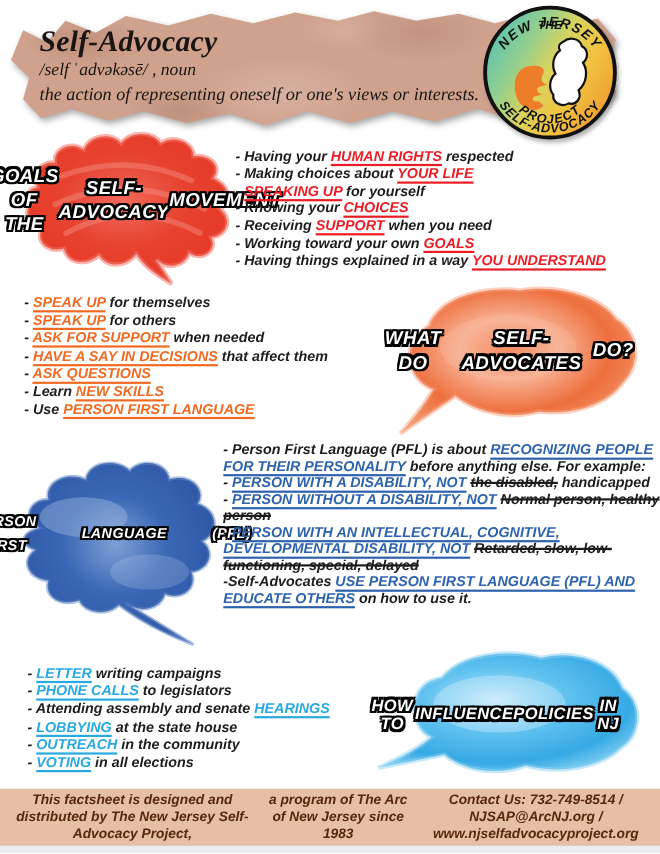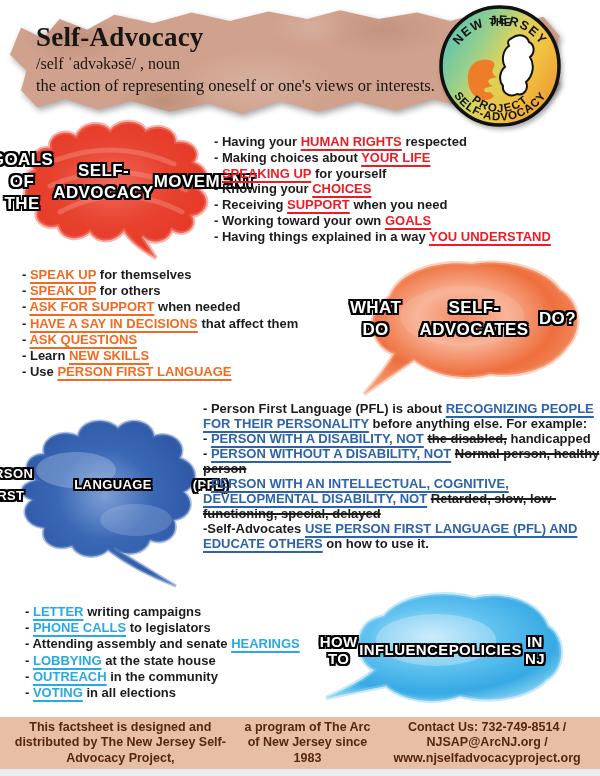--- a/index.html
+++ b/index.html
@@ -1,17 +1,17 @@
 <!DOCTYPE html>
 <html><head>
 <meta charset="utf-8">
 <style>
   html,body{margin:0;padding:0;background:#fff;}
   #page{position:relative;width:600px;height:776px;background:#ffffff;overflow:hidden;
-        font-family:"Liberation Sans",sans-serif;}
+        font-family:"Liberation Sans",sans-serif;font-style:italic;}
   
   .paper-wrap{position:absolute;left:10px;top:6px;width:550px;height:108px;
               filter:drop-shadow(2px 3px 3px rgba(0,0,0,.35));}
   .paper{width:100%;height:100%;
     background-color:#d0a28e;
     background-image:
       radial-gradient(ellipse 90px 40px at 12% 30%, rgba(150,95,75,.28), transparent 60%),
       radial-gradient(ellipse 130px 55px at 45% 72%, rgba(255,255,255,.16), transparent 60%),
       radial-gradient(ellipse 110px 45px at 68% 22%, rgba(150,95,75,.22), transparent 60%),
       radial-gradient(ellipse 95px 42px at 92% 58%, rgba(140,85,65,.25), transparent 60%),
@@ -38,21 +38,21 @@
     text-shadow:-2px -2px 0 #000,0 -2px 0 #000,2px -2px 0 #000,-2px 0 0 #000,2px 0 0 #000,
       -2px 2px 0 #000,0 2px 0 #000,2px 2px 0 #000,-1px -1px 0 #000,1px -1px 0 #000,
       -1px 1px 0 #000,1px 1px 0 #000;}
   .bubble-label span{display:block;}
   #bubble-goals{left:16px;top:118px;width:200px;height:142px;}
   #bubble-goals .bubble-label{font-size:17px;line-height:22px;padding:0 0 14px 14px;}
   #bubble-advocates{left:342px;top:254px;width:252px;height:146px;}
   #bubble-advocates .bubble-label{font-size:17px;line-height:22px;padding:0 18px 16px 0;}
   #bubble-pfl{left:6px;top:410px;width:200px;height:180px;}
   #bubble-pfl .bubble-label{font-size:13px;line-height:22px;padding:0 8px 30px 0;gap:41px;}
-  #bubble-influence{left:318px;top:586px;width:256px;height:132px;}
+  #bubble-influence{left:336px;top:586px;width:256px;height:132px;}
   #bubble-influence .bubble-label{font-size:15px;line-height:17.5px;padding:0 26px 4px 0;}
   
   .list{position:absolute;font-weight:700;color:#1c1c1c;font-size:13px;}
   .li{white-space:normal;}
   .hl{color:var(--hl);text-decoration:underline;text-decoration-thickness:1.5px;
       text-underline-offset:2.5px;}
   .st{text-decoration:line-through;text-decoration-thickness:1.5px;}
   #list-goals{left:214px;top:134px;width:385px;line-height:15.8px;}
   #list-advocates{left:22px;top:267px;width:330px;line-height:16.2px;}
   #list-pfl{left:203px;top:401px;width:397px;line-height:15px;}

